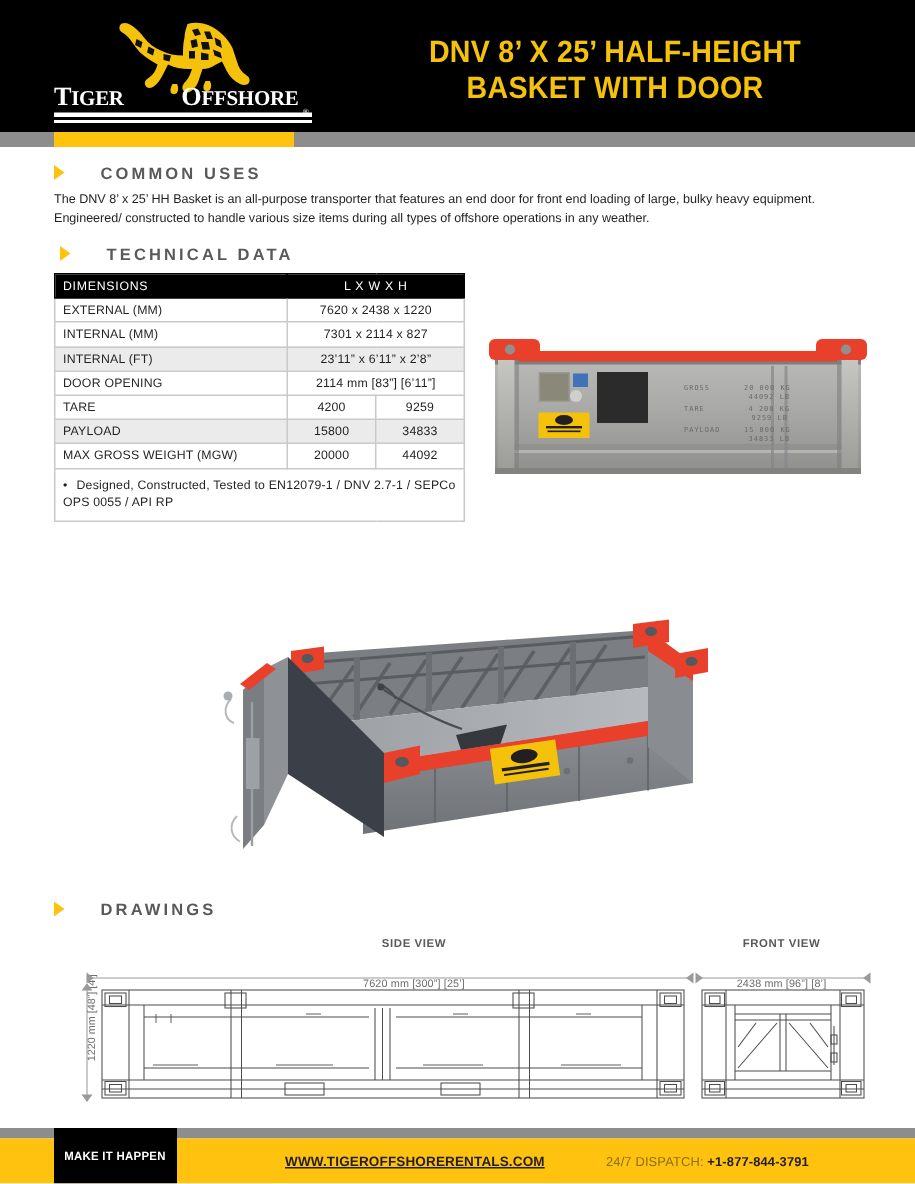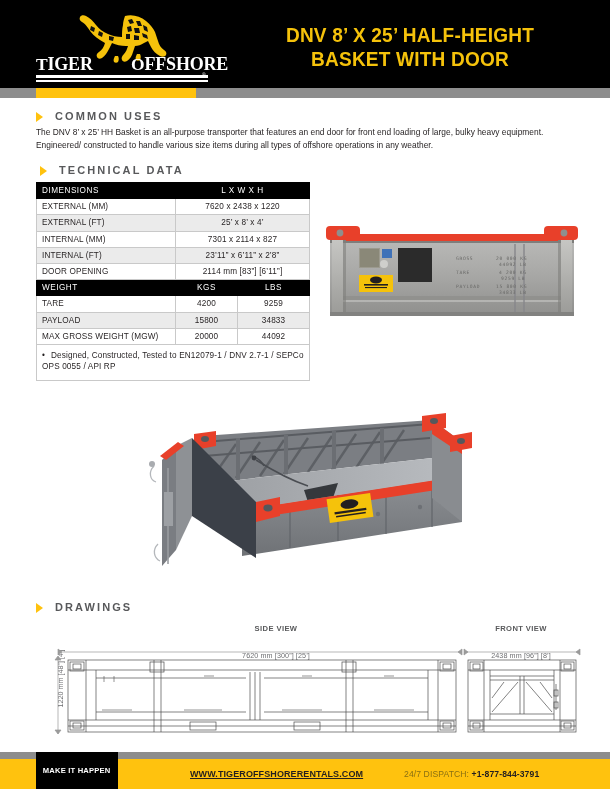--- a/index.html
+++ b/index.html
@@ -22,21 +22,21 @@
   .logo-tiger { position: absolute; left: 42px; top: -2px; width: 92px; height: 52px; }
   .logo-words {
     position: absolute; left: 0; top: 40px; width: 172px;
     color: #ffffff;
     font-family: "Liberation Serif", serif;
     font-weight: bold;
     font-size: 17.5px;
     letter-spacing: -0.2px;
     white-space: nowrap;
   }
-  .logo-words .sm { font-size: 18px; }
+  .logo-words .sm { font-size: 14px; }
   .logo-rule1 { position: absolute; left: 0; top: 61px; width: 172px; height: 3px; background:#fff; }
   .logo-rule2 { position: absolute; left: 0; top: 66px; width: 172px; height: 1.5px; background:#fff; }
   .logo-reg { position:absolute; left:166px; top:58px; color:#fff; font-size:5px; }
 
   .header-title {
     position: absolute; left: 230px; top: 23px; width: 360px;
     text-align: center;
     color: #F5C20B;
     font-family: "Liberation Sans Narrow", "Liberation Sans", sans-serif;
     font-weight: bold;
@@ -53,21 +53,21 @@
     background: #8d8d8d;
   }
   .accent-yellow {
     position: absolute; left: 36px; top: 0; width: 160px; height: 10px;
     background: #FFC20E;
   }
 
   
   .sec-head {
     position: absolute;
-    display: flex; align-items: flex-end; gap: 12px;
+    display: flex; align-items: flex-start; gap: 24px;
     color: #58595B;
     font-size: 11px; font-weight: bold;
     letter-spacing: 2.1px;
   }
   .tri {
     width: 0; height: 0;
     border-left: 7px solid #FFC20E;
     border-top: 5px solid transparent;
     border-bottom: 5px solid transparent;
   }
@@ -225,42 +225,33 @@
   <tbody>
       <tr class="hdr">
     <td>DIMENSIONS</td>
     <td class="val" colspan="2">L X W X H</td>
   </tr>
 
   <tr>
     <td>EXTERNAL (MM)</td>
     <td class="val" colspan="2">7620 x 2438 x 1220</td>
   </tr>
-  <tr class="alt">
-    <td>EXTERNAL (FT)</td>
-    <td class="val" colspan="2">25’ x 8’ x 4’</td>
-  </tr>
   <tr>
     <td>INTERNAL (MM)</td>
     <td class="val" colspan="2">7301 x 2114 x 827</td>
   </tr>
   <tr class="alt">
     <td>INTERNAL (FT)</td>
     <td class="val" colspan="2">23’11” x 6’11” x 2’8”</td>
   </tr>
   <tr>
     <td>DOOR OPENING</td>
     <td class="val" colspan="2">2114 mm [83”] [6’11”]</td>
   </tr>
 
-  <tr class="hdr">
-    <td>WEIGHT</td>
-    <td class="val" style="width:62px">KGS</td>
-    <td class="val" style="width:72px">LBS</td>
-  </tr>
 
   <tr>
     <td>TARE</td>
     <td class="val">4200</td>
     <td class="val">9259</td>
   </tr>
   <tr class="alt">
     <td>PAYLOAD</td>
     <td class="val">15800</td>
     <td class="val">34833</td>

